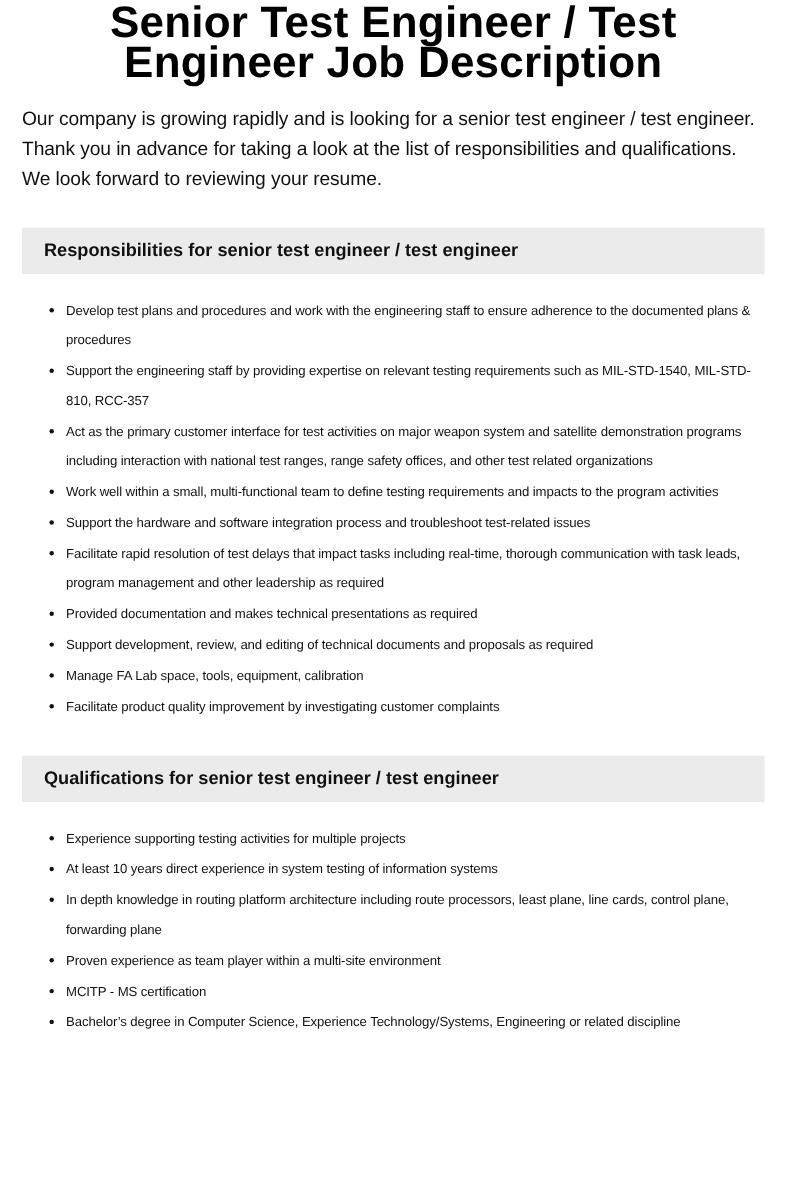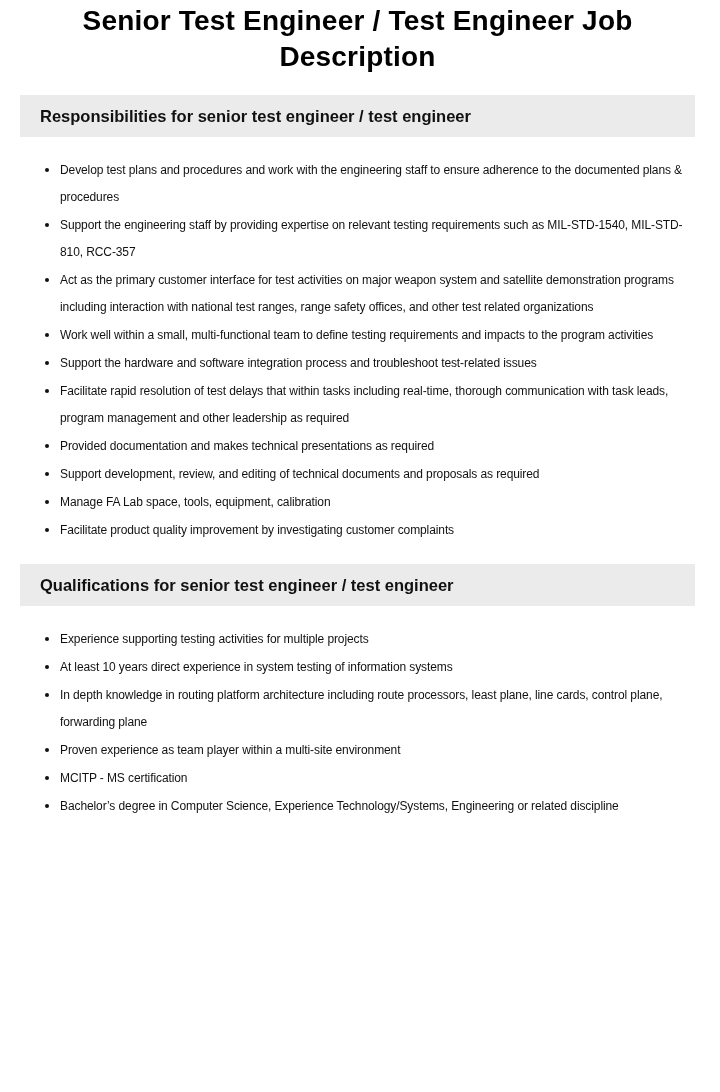--- a/index.html
+++ b/index.html
@@ -8,34 +8,34 @@
     height: 1092px;
     overflow: hidden;
     font-family: "Liberation Sans", "DejaVu Sans", sans-serif;
     color: #111111;
   }
   .page { padding: 0 25px 0 20px; }
   h1 {
     margin: 0;
     padding-top: 3px;
     text-align: center;
-    font-size: 28px;
+    font-size: 40px;
     line-height: 36px;
     font-weight: 700;
     letter-spacing: 0.2px;
     color: #000;
   }
   .intro {
     margin: 20px 0 0 0;
     font-size: 17.5px;
     line-height: 27px;
     letter-spacing: -0.1px;
   }
   .section-header {
-    margin-top: 20px;
+    margin-top: 31px;
     background: #ebebeb;
     height: 42px;
     line-height: 42px;
     padding-left: 20px;
     font-size: 16.5px;
     font-weight: 700;
     color: #111;
   }
   ul.items {
     margin: 19px 0 0 0;
@@ -46,29 +46,30 @@
   }
   ul.items li { margin: 0; padding: 0; }
   ul.items li::marker { font-size: 14px; }
   .section-header.qual { }
 </style>
 </head>
 <body>
 
 <div class="page">
   <h1>Senior Test Engineer / Test Engineer Job Description</h1>
+  <p class="intro">Our company is growing rapidly and is looking for a senior test engineer / test engineer. Thank you in advance for taking a look at the list of responsibilities and qualifications. We look forward to reviewing your resume.</p>
 
   <div class="section-header">Responsibilities for senior test engineer / test engineer</div>
   <ul class="items">
     <li>Develop test plans and procedures and work with the engineering staff to ensure adherence to the documented plans &amp; procedures</li>
     <li>Support the engineering staff by providing expertise on relevant testing requirements such as MIL-STD-1540, MIL-STD-810, RCC-357</li>
     <li>Act as the primary customer interface for test activities on major weapon system and satellite demonstration programs including interaction with national test ranges, range safety offices, and other test related organizations</li>
     <li>Work well within a small, multi-functional team to define testing requirements and impacts to the program activities</li>
     <li>Support the hardware and software integration process and troubleshoot test-related issues</li>
-    <li>Facilitate rapid resolution of test delays that within tasks including real-time, thorough communication with task leads, program management and other leadership as required</li>
+    <li>Facilitate rapid resolution of test delays that impact tasks including real-time, thorough communication with task leads, program management and other leadership as required</li>
     <li>Provided documentation and makes technical presentations as required</li>
     <li>Support development, review, and editing of technical documents and proposals as required</li>
     <li>Manage FA Lab space, tools, equipment, calibration</li>
     <li>Facilitate product quality improvement by investigating customer complaints</li>
   </ul>
 
   <div class="section-header qual">Qualifications for senior test engineer / test engineer</div>
   <ul class="items">
     <li>Experience supporting testing activities for multiple projects</li>
     <li>At least 10 years direct experience in system testing of information systems</li>

